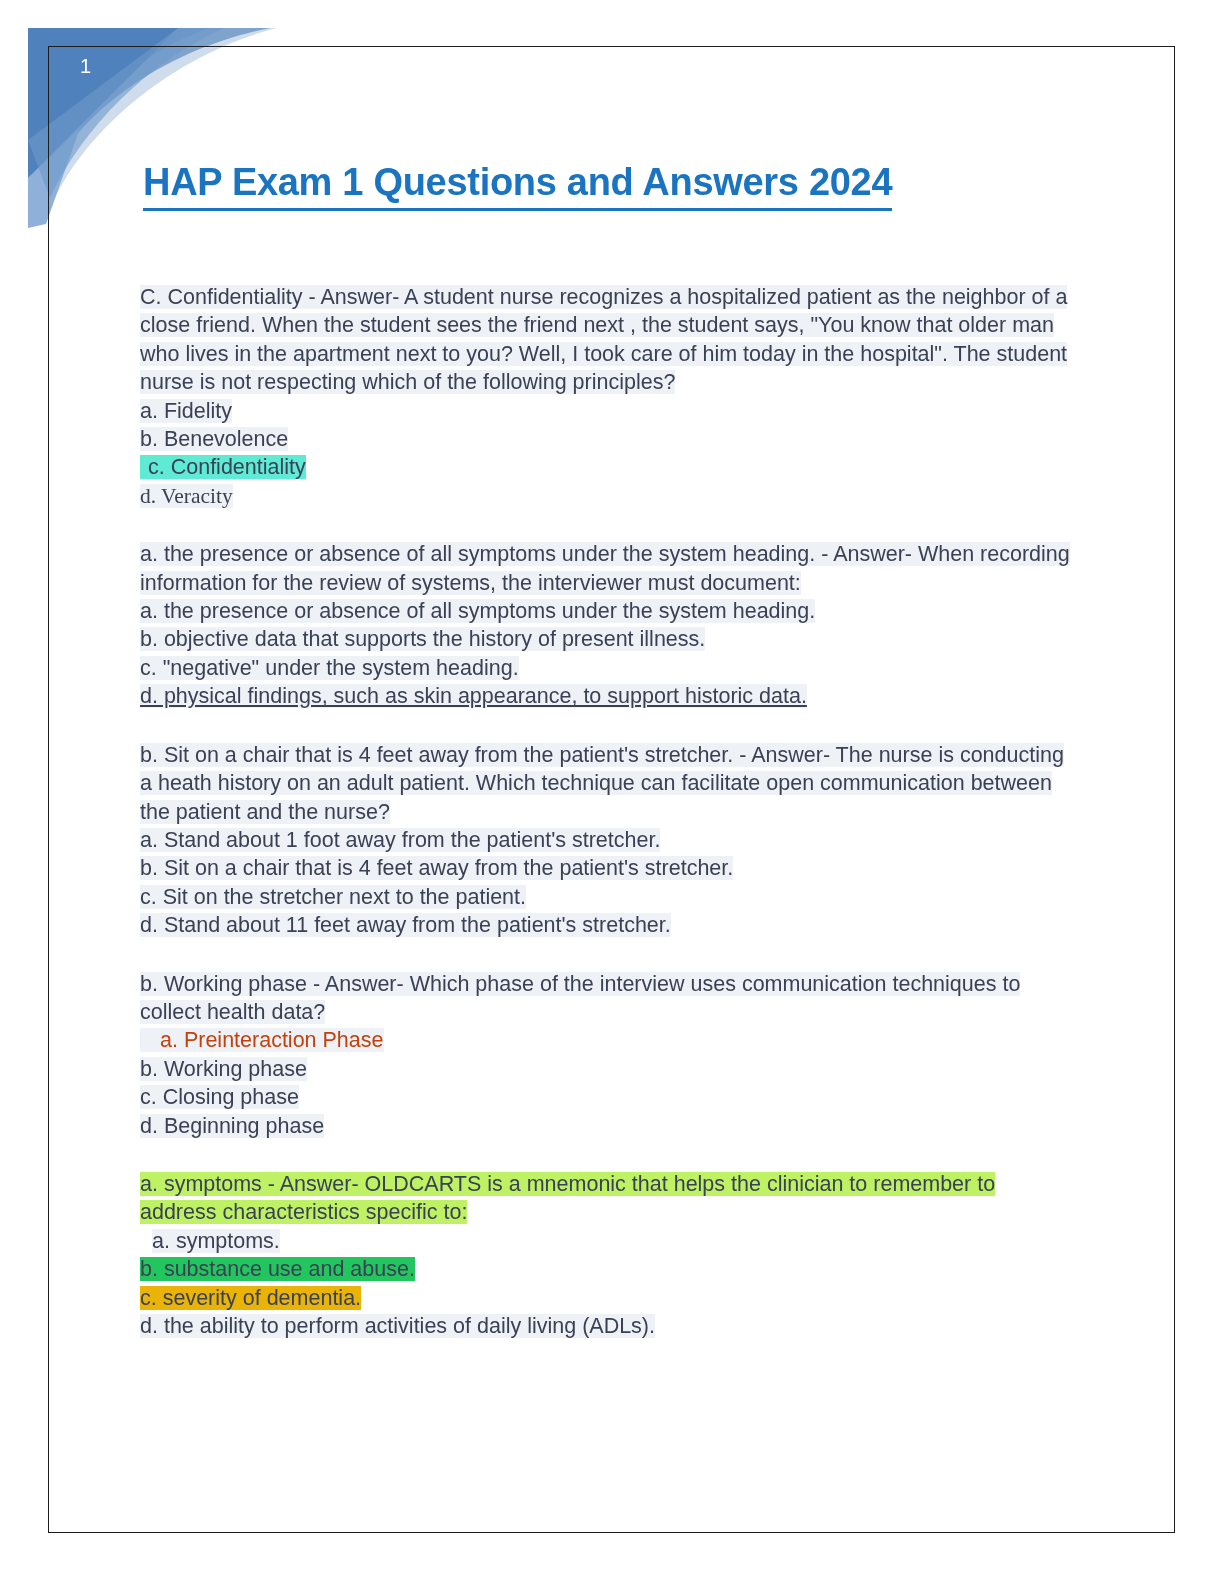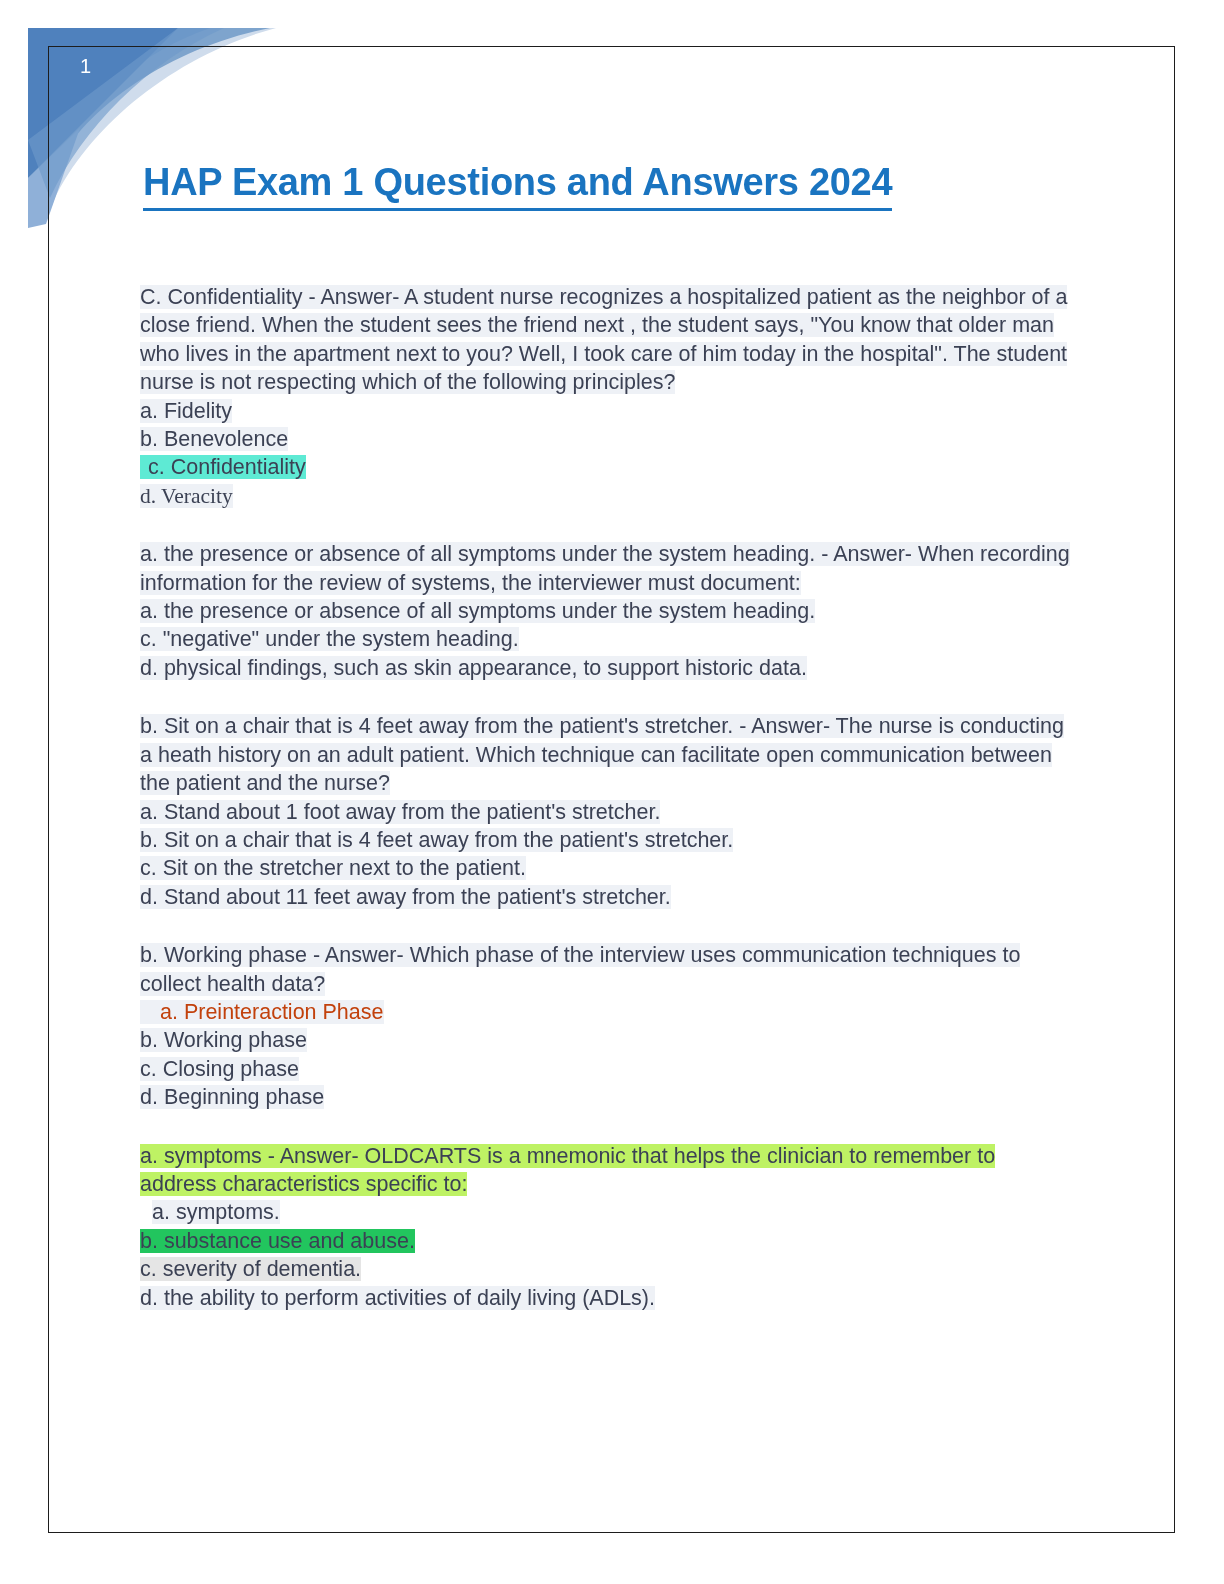--- a/index.html
+++ b/index.html
@@ -137,39 +137,40 @@
       <div class="qblock">
         <p class="line stem" style="margin: 0px;"><span class="hl" style="background: rgb(238, 241, 246); color: rgb(59, 65, 84);">C. Confidentiality - Answer- A student nurse recognizes a hospitalized patient as the neighbor of a close friend. When the student sees the friend next , the student says, "You know that older man who lives in the apartment next to you? Well, I took care of him today in the hospital". The student nurse is not respecting which of the following principles?</span></p>
         <p class="line opt" style="margin: 0px;"><span class="hl" style="background: rgb(238, 241, 246); color: rgb(59, 65, 84);">a. Fidelity</span></p>
         <p class="line opt" style="margin: 0px;"><span class="hl" style="background: rgb(238, 241, 246); color: rgb(59, 65, 84);">b. Benevolence</span></p>
         <p class="line opt" style="margin: 0px;"><span class="hl" style="background: #5eead4; color: rgb(59, 65, 84); padding-left: 8px;">c. Confidentiality</span></p>
         <p class="line opt" style="margin: 0px;"><span class="hl" style="background: rgb(238, 241, 246); color: rgb(59, 65, 84); font-family: Liberation Serif, serif;">d. Veracity</span></p>
       </div>
       <div class="qblock">
         <p class="line stem" style="margin: 0px;"><span class="hl" style="background: rgb(238, 241, 246); color: rgb(59, 65, 84);">a. the presence or absence of all symptoms under the system heading. - Answer- When recording information for the review of systems, the interviewer must document:</span></p>
         <p class="line opt" style="margin: 0px;"><span class="hl" style="background: rgb(238, 241, 246); color: rgb(59, 65, 84);">a. the presence or absence of all symptoms under the system heading.</span></p>
+        <p class="line opt" style="margin: 0px;"><span class="hl" style="background: rgb(238, 241, 246); color: rgb(59, 65, 84);">b. objective data that supports the history of present illness.</span></p>
         <p class="line opt" style="margin: 0px;"><span class="hl" style="background: rgb(238, 241, 246); color: rgb(59, 65, 84);">c. "negative" under the system heading.</span></p>
-        <p class="line opt" style="margin: 0px;"><span class="hl" style="background: rgb(238, 241, 246); color: rgb(59, 65, 84);">d. physical findings, such as skin appearance, to support historic data.</span></p>
+        <p class="line opt" style="margin: 0px; text-decoration: underline;"><span class="hl" style="background: rgb(238, 241, 246); color: rgb(59, 65, 84);">d. physical findings, such as skin appearance, to support historic data.</span></p>
       </div>
       <div class="qblock">
         <p class="line stem" style="margin: 0px;"><span class="hl" style="background: rgb(238, 241, 246); color: rgb(59, 65, 84);">b. Sit on a chair that is 4 feet away from the patient's stretcher. - Answer- The nurse is conducting a heath history on an adult patient. Which technique can facilitate open communication between the patient and the nurse?</span></p>
         <p class="line opt" style="margin: 0px;"><span class="hl" style="background: rgb(238, 241, 246); color: rgb(59, 65, 84);">a. Stand about 1 foot away from the patient's stretcher.</span></p>
         <p class="line opt" style="margin: 0px;"><span class="hl" style="background: rgb(238, 241, 246); color: rgb(59, 65, 84);">b. Sit on a chair that is 4 feet away from the patient's stretcher.</span></p>
         <p class="line opt" style="margin: 0px;"><span class="hl" style="background: rgb(238, 241, 246); color: rgb(59, 65, 84);">c. Sit on the stretcher next to the patient.</span></p>
         <p class="line opt" style="margin: 0px;"><span class="hl" style="background: rgb(238, 241, 246); color: rgb(59, 65, 84);">d. Stand about 11 feet away from the patient's stretcher.</span></p>
       </div>
       <div class="qblock">
         <p class="line stem" style="margin: 0px;"><span class="hl" style="background: rgb(238, 241, 246); color: rgb(59, 65, 84);">b. Working phase - Answer- Which phase of the interview uses communication techniques to collect health data?</span></p>
         <p class="line opt" style="margin: 0px;"><span class="hl" style="background: rgb(238, 241, 246); color: #c2410c; padding-left: 20px;">a. Preinteraction Phase</span></p>
         <p class="line opt" style="margin: 0px;"><span class="hl" style="background: rgb(238, 241, 246); color: rgb(59, 65, 84);">b. Working phase</span></p>
         <p class="line opt" style="margin: 0px;"><span class="hl" style="background: rgb(238, 241, 246); color: rgb(59, 65, 84);">c. Closing phase</span></p>
         <p class="line opt" style="margin: 0px;"><span class="hl" style="background: rgb(238, 241, 246); color: rgb(59, 65, 84);">d. Beginning phase</span></p>
       </div>
       <div class="qblock">
         <p class="line stem" style="margin: 0px;"><span class="hl" style="background: #bef264; color: rgb(59, 65, 84); margin-top: 32px;">a. symptoms - Answer- OLDCARTS is a mnemonic that helps the clinician to remember to address characteristics specific to:</span></p>
         <p class="line opt" style="margin: 0px;"><span class="hl" style="background: rgb(238, 241, 246); color: rgb(59, 65, 84); margin-left: 12px;">a. symptoms.</span></p>
         <p class="line opt" style="margin: 0px;"><span class="hl" style="background: #22c55e; color: rgb(59, 65, 84);">b. substance use and abuse.</span></p>
-        <p class="line opt" style="margin: 0px;"><span class="hl" style="background: #e5e5e5; color: rgb(59, 65, 84);">c. severity of dementia.</span></p>
+        <p class="line opt" style="margin: 0px;"><span class="hl" style="background: #eab308; color: rgb(59, 65, 84);">c. severity of dementia.</span></p>
         <p class="line opt" style="margin: 0px;"><span class="hl" style="background: rgb(238, 241, 246); color: rgb(59, 65, 84);">d. the ability to perform activities of daily living (ADLs).</span></p>
       </div>
     </div>
 
 </div>
 
 </body></html>

